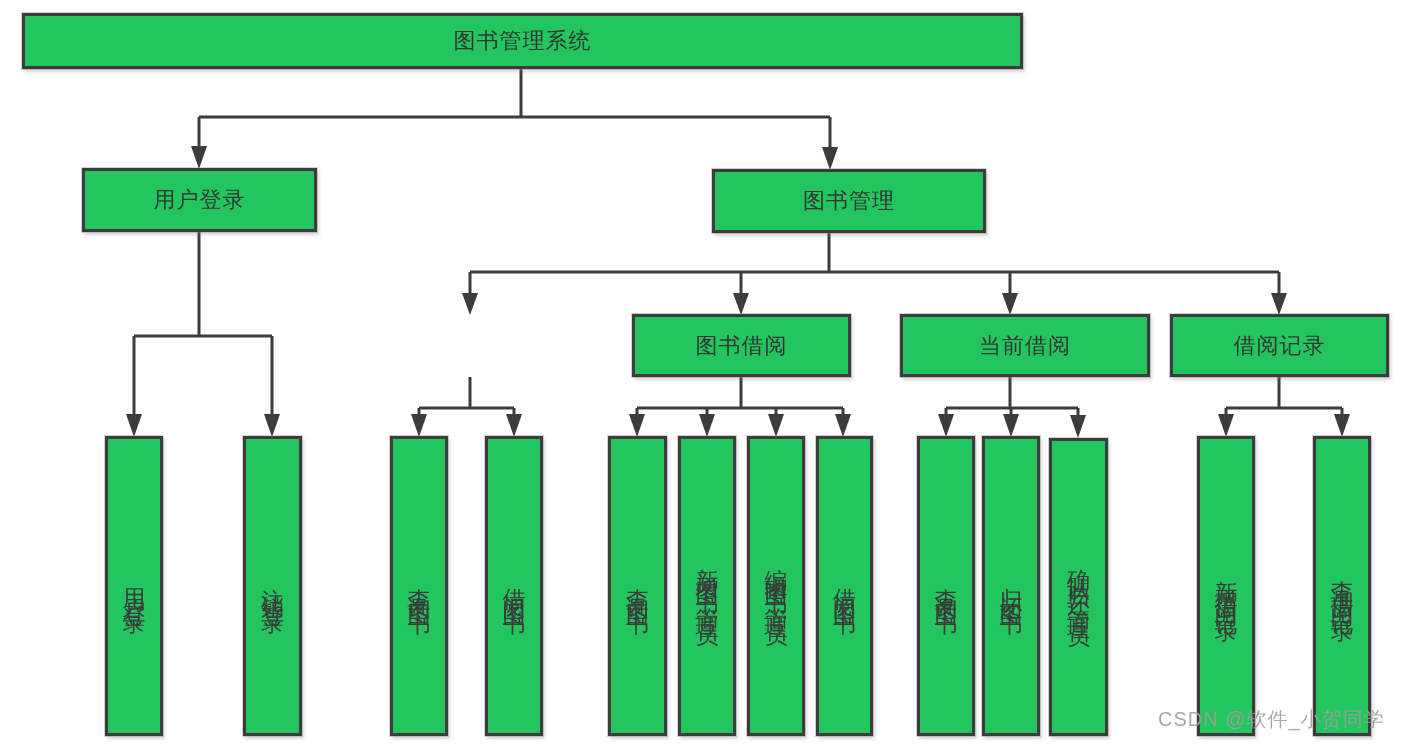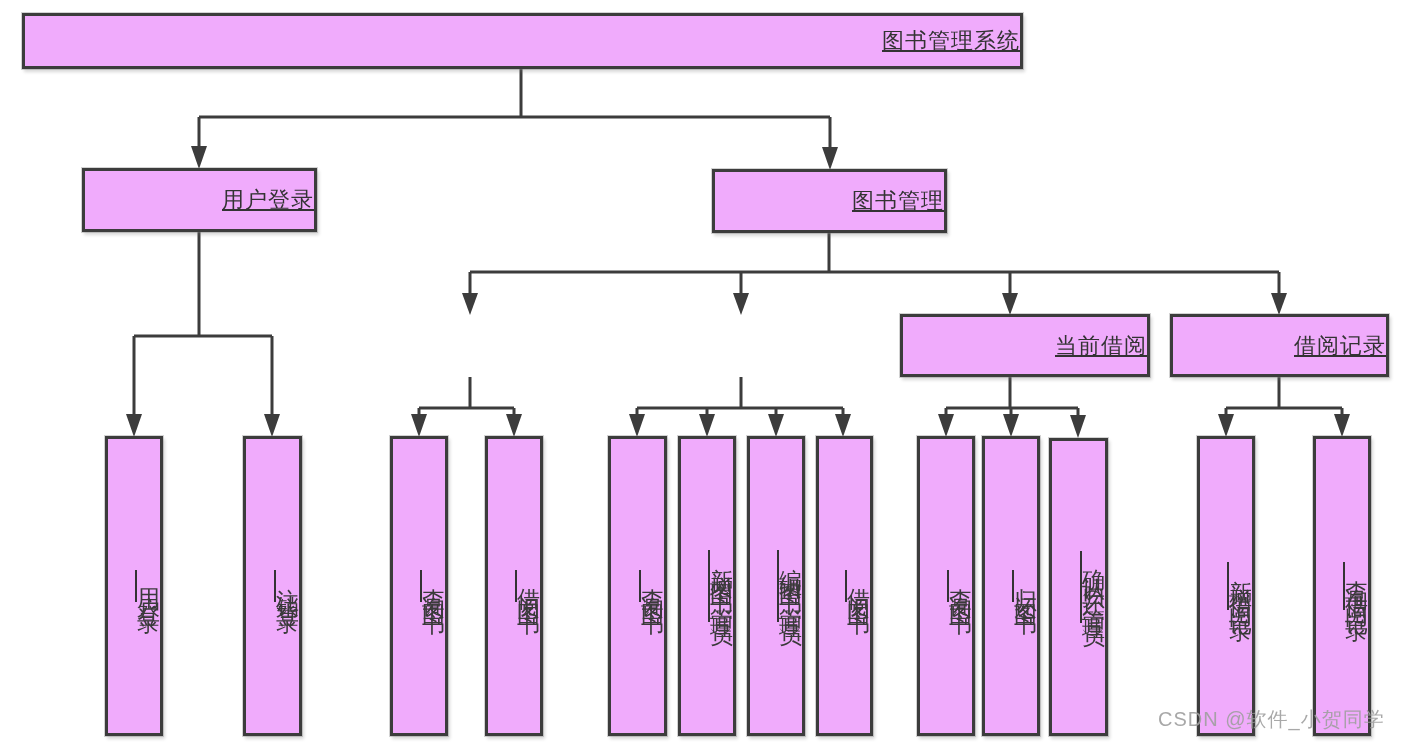--- a/index.html
+++ b/index.html
@@ -19,27 +19,26 @@
     position: absolute;
     left: 0; top: 0;
     width: 1405px;
     height: 747px;
     pointer-events: none;
   }
   .node {
     position: absolute;
     box-sizing: border-box;
     border: 3px solid #3c3c3c;
-    background: #f0abfc;
+    background: #22c55e;
     display: flex;
     align-items: center;
-    justify-content: flex-end;
+    justify-content: center;
     color: #333333;
     box-shadow: 0 0 0 1px rgba(130,130,130,0.35), 2px 3px 3px rgba(120,120,120,0.28);
-    text-decoration: underline;
   }
   .node.h {
     font-size: 22px;
     letter-spacing: 1px;
   }
   .node.v .vtext {
     writing-mode: vertical-rl;
     text-orientation: mixed;
     font-size: 23px;
     letter-spacing: 8px;
@@ -109,24 +108,27 @@
     </g>
   </svg>
 
   <div class="node h" style="left:22px; top:13px; width:1001px; height:56px">
     <span>图书管理系统</span>
   </div>
 
   <div class="node h" style="left:82px; top:168px; width:235px; height:64px">
     <span>用户登录</span>
   </div>
-  <div class="node h" style="left:712px; top:169px; width:235px; height:64px">
+  <div class="node h" style="left:712px; top:169px; width:274px; height:64px">
     <span>图书管理</span>
   </div>
 
+  <div class="node h" style="left:632px; top:314px; width:219px; height:63px">
+    <span>图书借阅</span>
+  </div>
   <div class="node h" style="left:900px; top:314px; width:250px; height:63px">
     <span>当前借阅</span>
   </div>
   <div class="node h" style="left:1170px; top:314px; width:219px; height:63px">
     <span>借阅记录</span>
   </div>
 
   <div class="node v" style="left:105px; top:436px; width:58px; height:300px">
     <span class="vtext">用户登录</span>
   </div>

